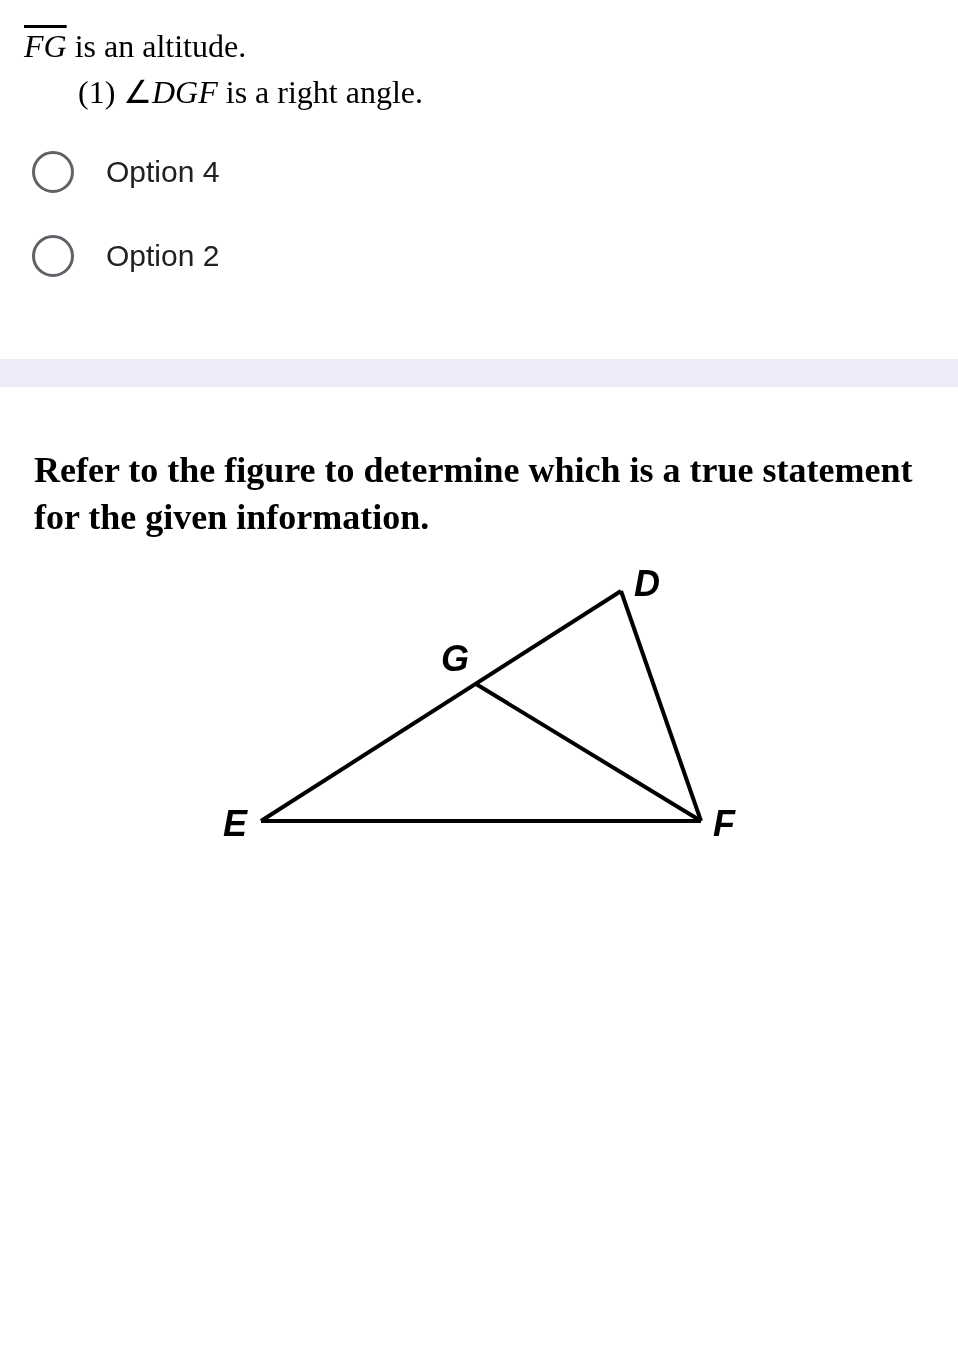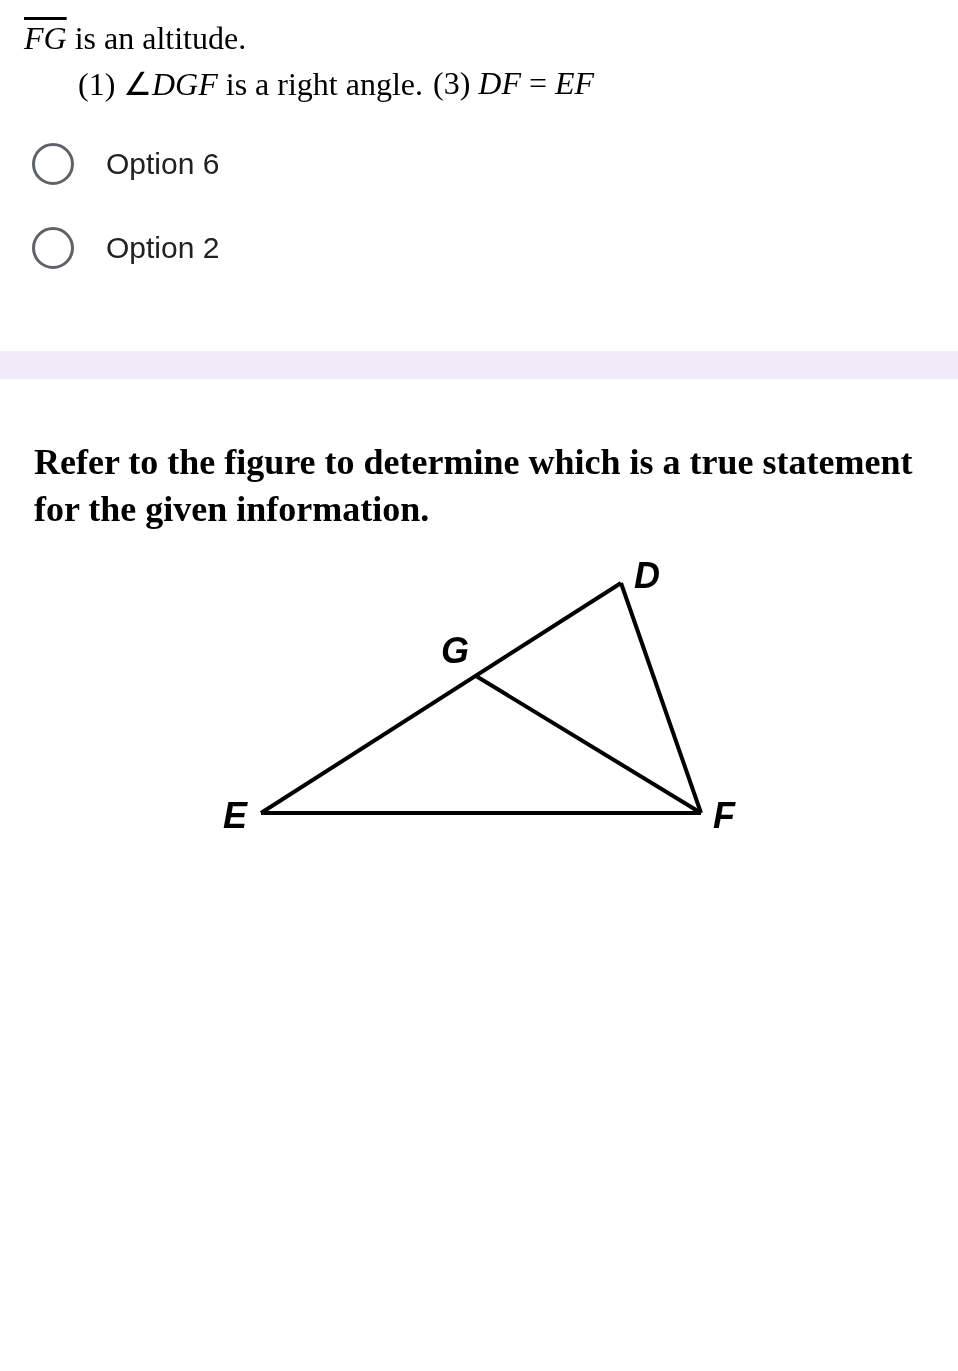--- a/index.html
+++ b/index.html
@@ -6,21 +6,21 @@
       margin: 0;
       padding: 0;
       box-sizing: border-box;
     }
     body {
       font-family: 'Times New Roman', serif;
       background: #ffffff;
       width: 958px;
     }
     .question-block-1 {
-      padding: 20px 20px 40px 20px;
+      padding: 28px 20px 40px 20px;
     }
     .altitude-statement {
       font-size: 32px;
       margin-bottom: 8px;
       margin-left: 4px;
     }
     .overline {
       text-decoration: overline;
       font-style: italic;
     }
@@ -93,29 +93,26 @@
 
 <div class="question-block-1">
   <div class="altitude-statement">
     <span class="overline">FG</span><span> is an altitude.</span>
   </div>
 
   <div class="statements-grid">
     <div class="statement">
       <span>(1)</span><span>  ∠</span><span class="italic">DGF</span><span> is a right angle.</span>
     </div>
-    <div class="statement">
-      <span>(3) </span><span class="italic">DF</span><span> = </span><span class="italic">EF</span>
-    </div>
   </div>
 
   <div class="options-container">
     <div class="option-row">
       <div class="radio-button"></div>
-      <span class="option-label">Option 6</span>
+      <span class="option-label">Option 4</span>
     </div>
     <div class="option-row">
       <div class="radio-button"></div>
       <span class="option-label">Option 2</span>
     </div>
   </div>
 </div>
 
 <div class="divider"></div>
 

